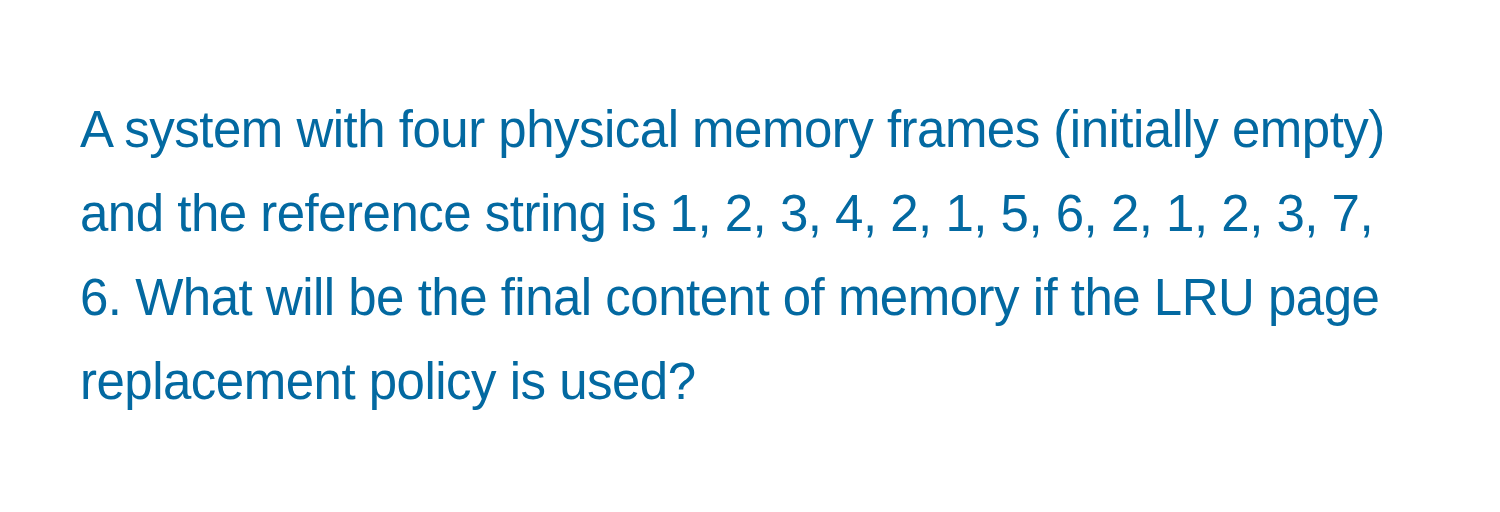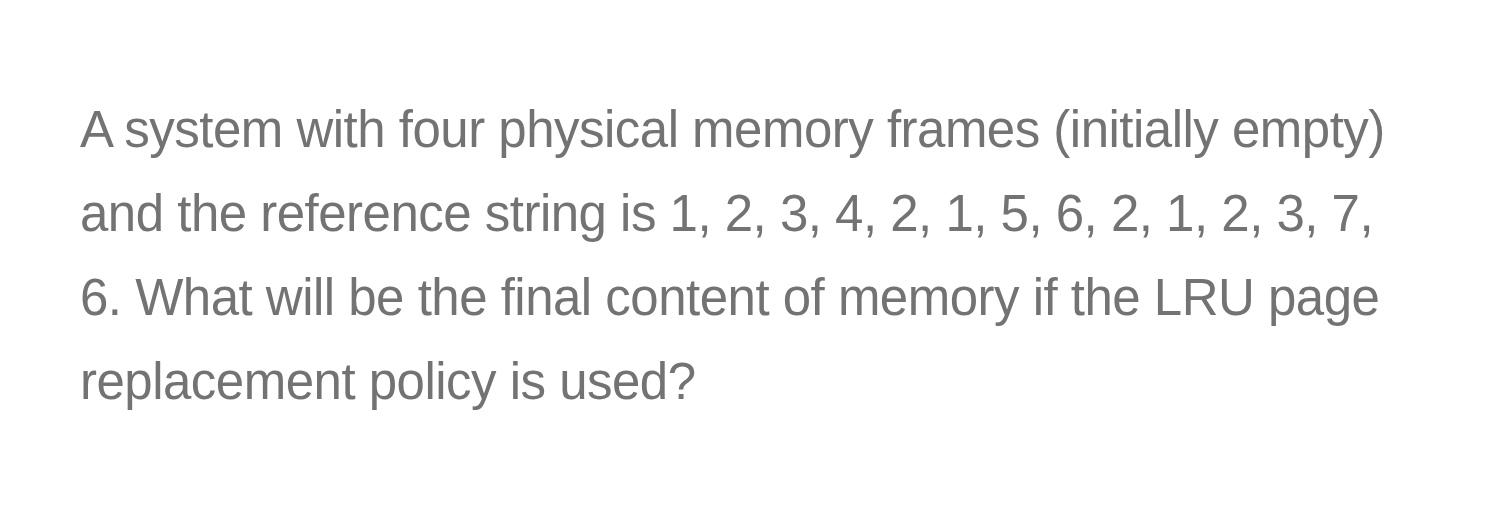--- a/index.html
+++ b/index.html
@@ -12,21 +12,21 @@
       height: 512px;
       background: #ffffff;
       font-family: -apple-system, BlinkMacSystemFont, "Segoe UI", Helvetica, Arial, sans-serif;
       display: flex;
       align-items: center;
       padding: 0 80px;
     }
     .question-text {
       font-size: 51px;
       line-height: 1.65;
-      color: #737373;
+      color: #0369a1;
       font-weight: 400;
       letter-spacing: -0.01em;
     }
   </style>
 </head>
 <body>
 
 <div class="question-text">A system with four physical memory frames (initially empty) and the reference string is 1, 2, 3, 4, 2, 1, 5, 6, 2, 1, 2, 3, 7, 6. What will be the final content of memory if the LRU page replacement policy is used?</div>
 
 </body></html>

